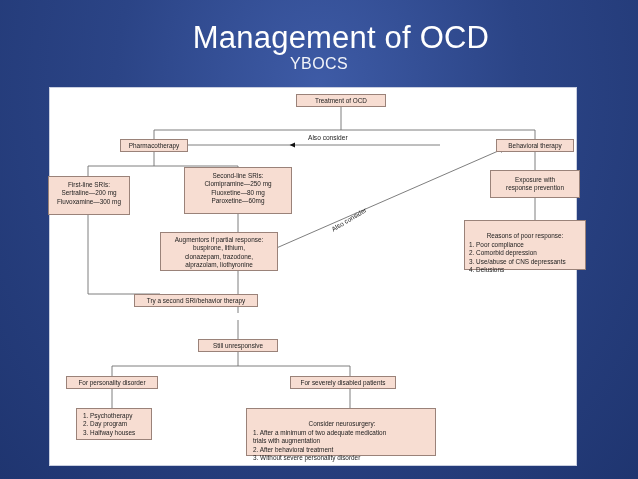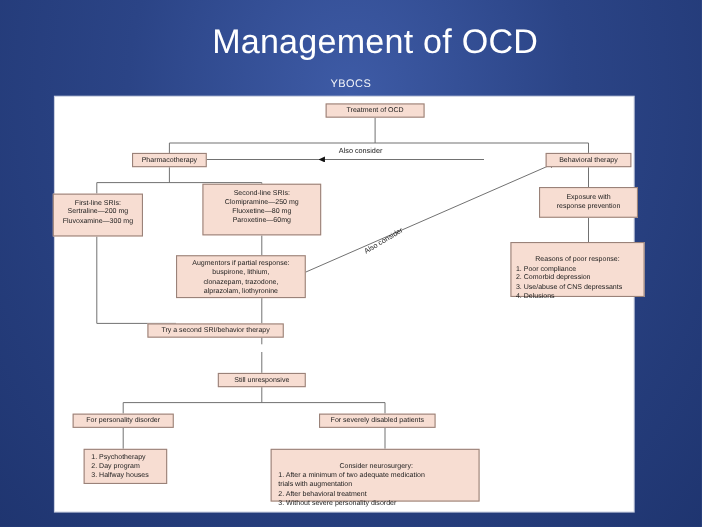--- a/index.html
+++ b/index.html
@@ -17,21 +17,21 @@
   .title-block{
     position:absolute;left:0;top:22px;width:638px;text-align:center;
   }
   .slide-title{
     font-size:31px;color:#ffffff;font-weight:400;
     letter-spacing:0.2px;line-height:1.05;
     font-family:"Liberation Sans", sans-serif;
     padding-left:44px;
   }
   .slide-subtitle{
-    font-size:10px;color:#f2f4f9;margin-top:16px;letter-spacing:0.4px;
+    font-size:16px;color:#f2f4f9;margin-top:0;letter-spacing:0.4px;
   }
   
   #canvas{
     position:absolute;left:50px;top:88px;width:526px;height:377px;
     background:#ffffff;
     box-shadow:0 0 0 1px #c9cfe0;
   }
   .diagram{position:absolute;left:0;top:0;width:526px;height:377px;}
   svg.lines{position:absolute;left:0;top:0;width:526px;height:377px;}
   

